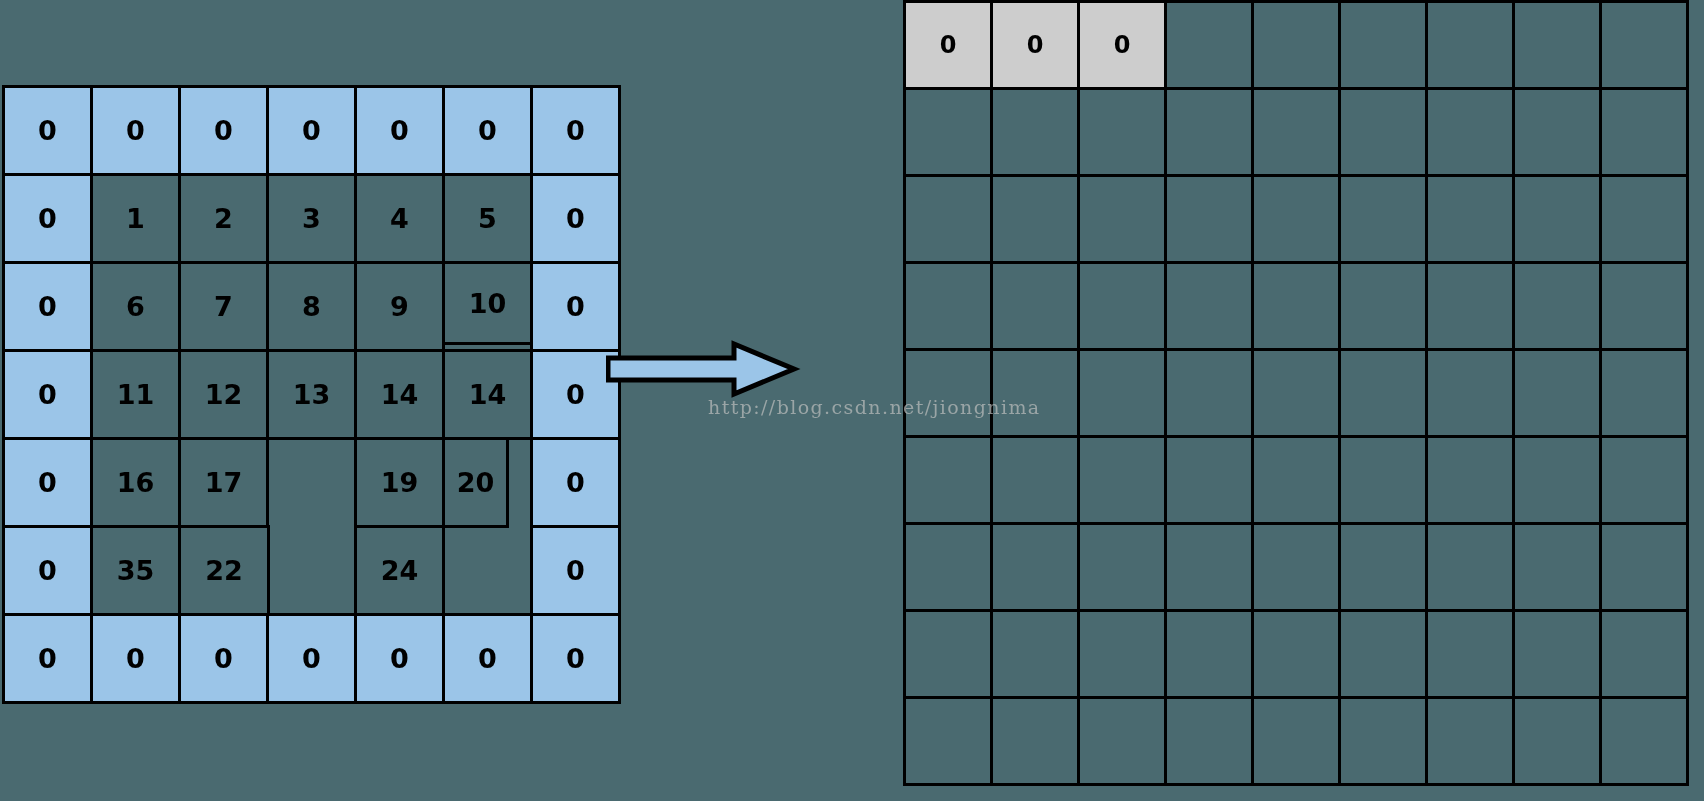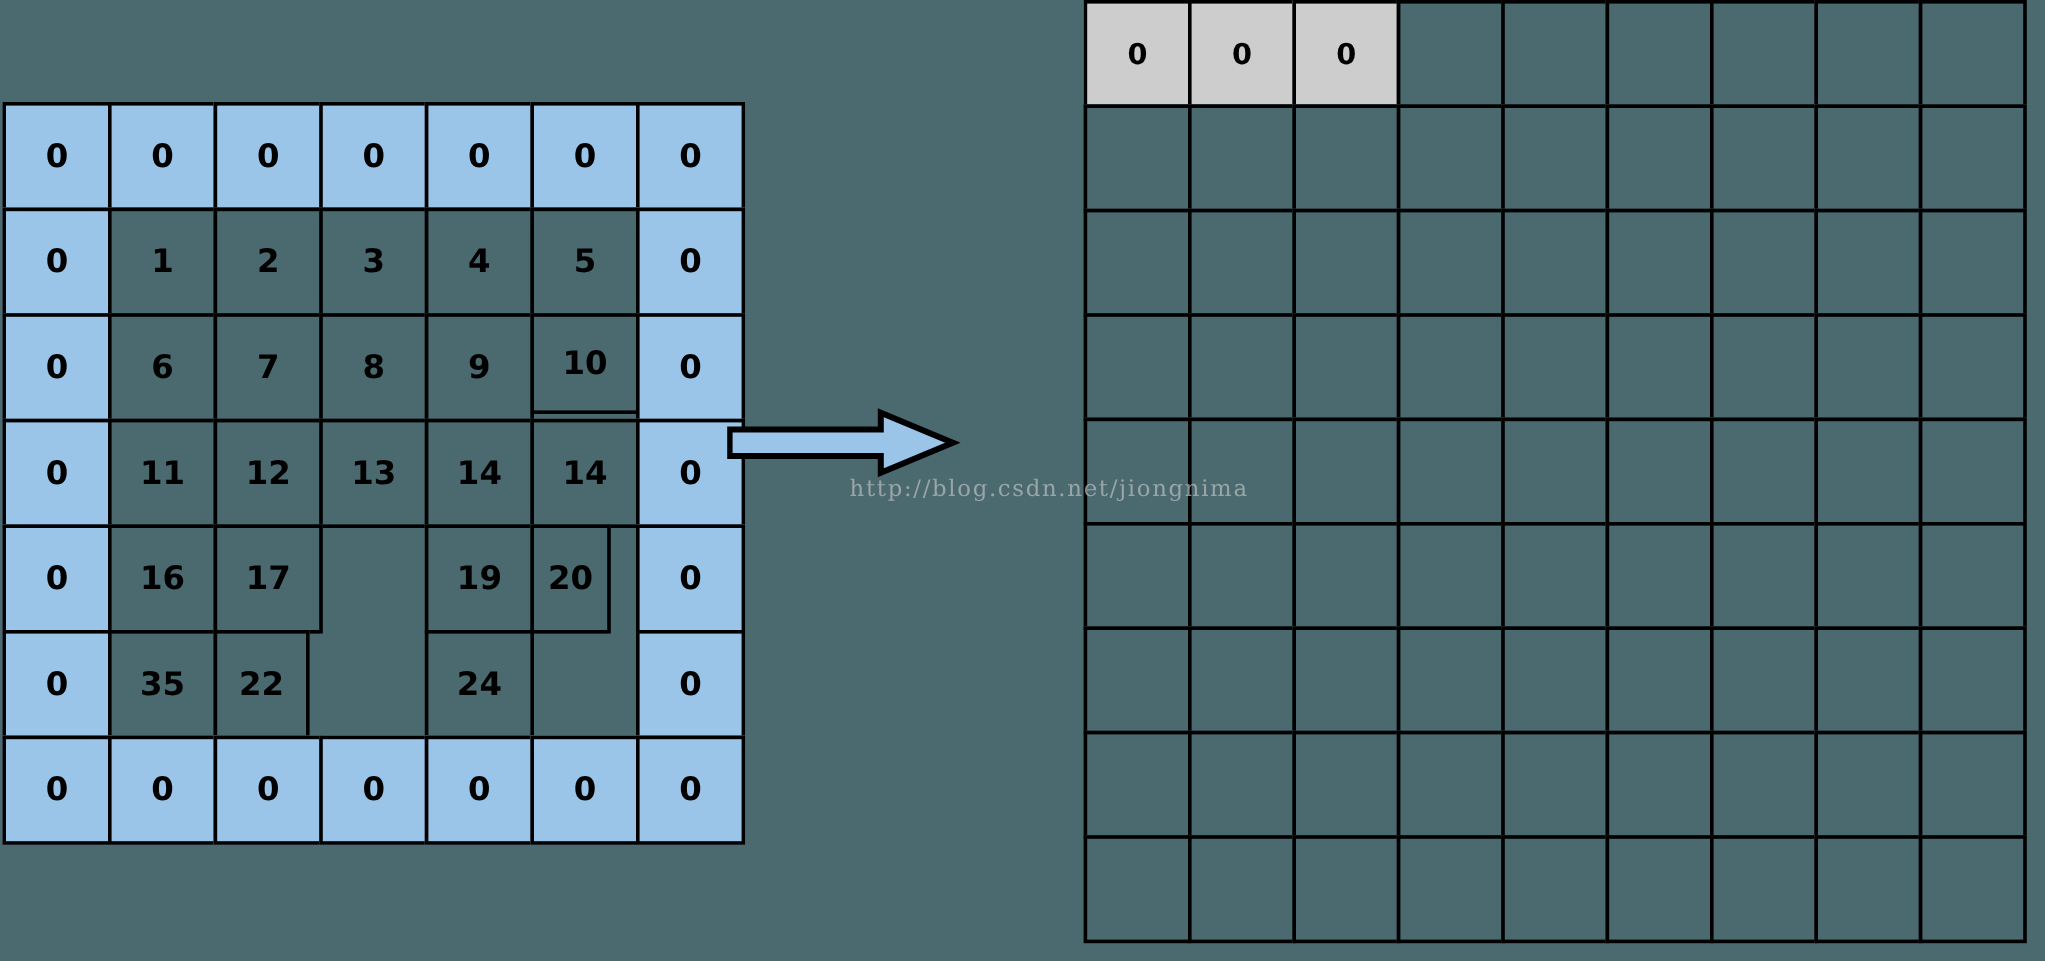--- a/index.html
+++ b/index.html
@@ -114,21 +114,21 @@
       <div class="cell data" style="left: 440px; top: 264px; width: 91px; height: 91px;">14</div>
       <div class="cell pad" style="left: 528px; top: 264px; width: 91px; height: 91px;">0</div>
       <div class="cell pad" style="left: 0px; top: 352px; width: 91px; height: 91px;">0</div>
       <div class="cell data" style="left: 88px; top: 352px; width: 91px; height: 91px;">16</div>
       <div class="cell data" style="left: 176px; top: 352px; width: 91px; height: 91px;">17</div>
       <div class="cell data" style="left: 352px; top: 352px; width: 91px; height: 91px;">19</div>
       <div class="cell data" style="left: 440px; top: 352px; width: 67px; height: 91px;">20</div>
       <div class="cell pad" style="left: 528px; top: 352px; width: 91px; height: 91px;">0</div>
       <div class="cell pad" style="left: 0px; top: 440px; width: 91px; height: 91px;">0</div>
       <div class="cell data" style="left: 88px; top: 440px; width: 91px; height: 91px;">35</div>
-      <div class="cell data" style="left: 176px; top: 440px; width: 80px; height: 91px;">22</div>
+      <div class="cell data" style="left: 176px; top: 440px; width: 92px; height: 91px;">22</div>
       <div class="cell data" style="left: 352px; top: 440px; width: 91px; height: 91px;">24</div>
       <div class="cell pad" style="left: 528px; top: 440px; width: 91px; height: 91px;">0</div>
       <div class="cell pad" style="left: 0px; top: 528px; width: 91px; height: 91px;">0</div>
       <div class="cell pad" style="left: 88px; top: 528px; width: 91px; height: 91px;">0</div>
       <div class="cell pad" style="left: 176px; top: 528px; width: 91px; height: 91px;">0</div>
       <div class="cell pad" style="left: 264px; top: 528px; width: 91px; height: 91px;">0</div>
       <div class="cell pad" style="left: 352px; top: 528px; width: 91px; height: 91px;">0</div>
       <div class="cell pad" style="left: 440px; top: 528px; width: 91px; height: 91px;">0</div>
       <div class="cell pad" style="left: 528px; top: 528px; width: 91px; height: 91px;">0</div>
     </div>

